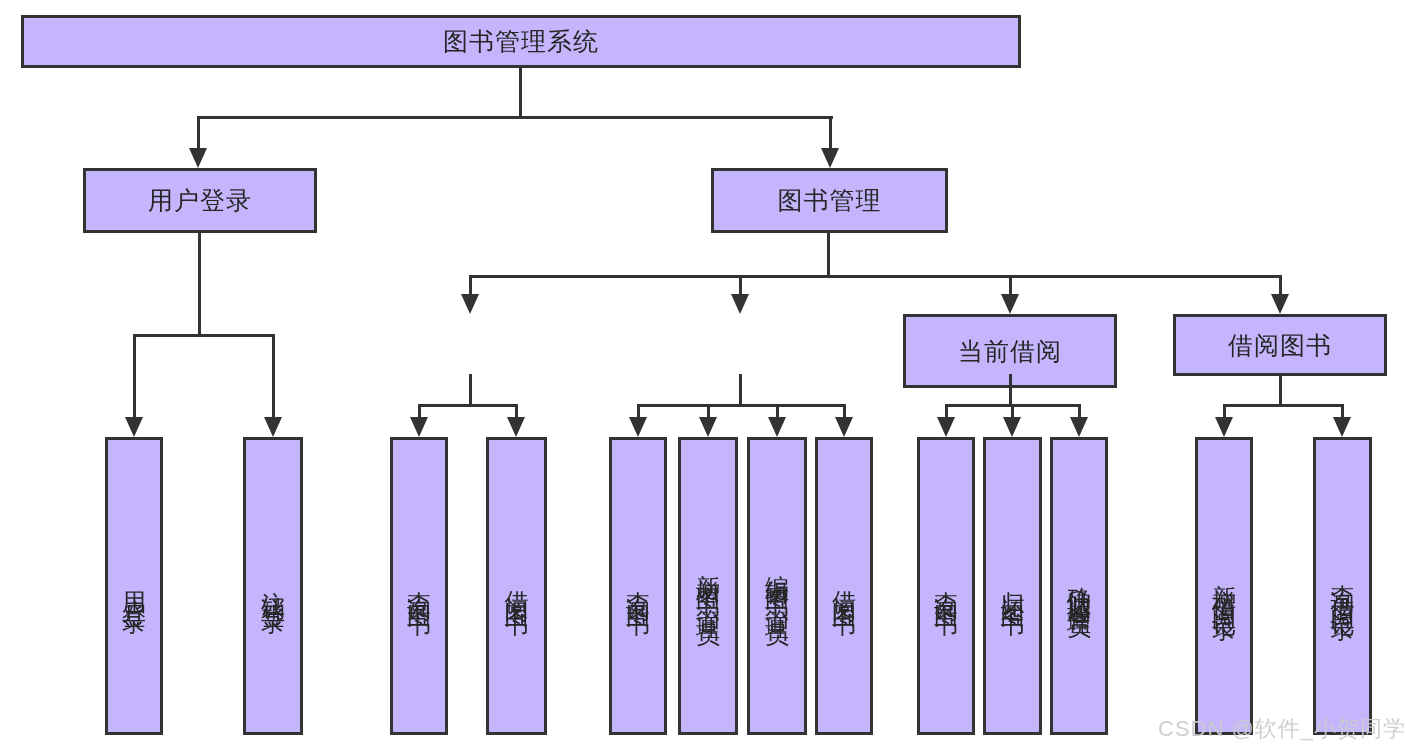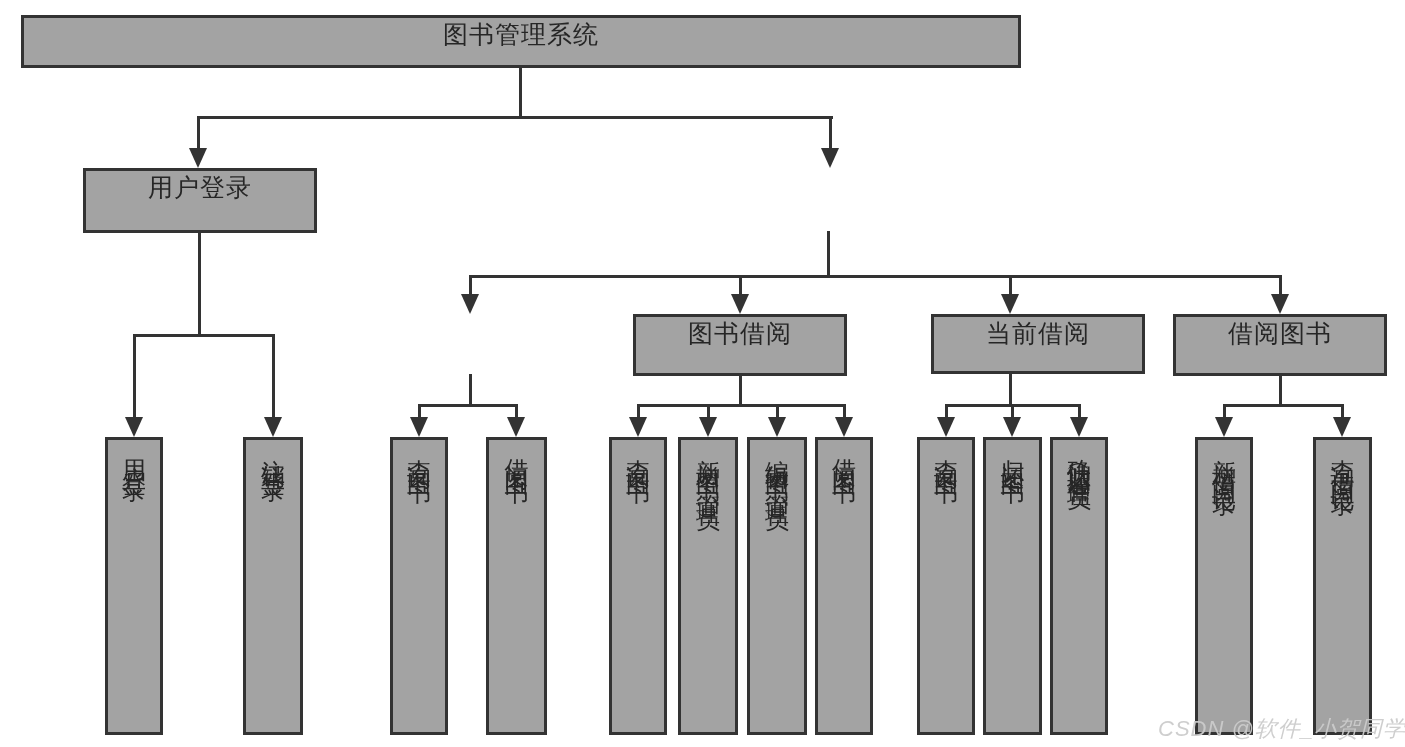--- a/index.html
+++ b/index.html
@@ -7,22 +7,22 @@
     position:relative;
     width:1405px;height:747px;
     background:#ffffff;
     font-family:"Liberation Sans", sans-serif;
     overflow:hidden;
   }
   .box{
     position:absolute;
     box-sizing:border-box;
     border:3px solid #333333;
-    background:#a3a3a3;
-    display:flex;justify-content:center;
+    background:#c4b5fd;
+    display:flex;align-items:center;justify-content:center;
     color:#262626;
   }
   .hlabel{font-size:25px;letter-spacing:1px;white-space:nowrap;}
   .vtext{
     writing-mode:vertical-rl;
     text-orientation:mixed;
     font-size:24px;
     letter-spacing:7px;
     color:#262626;
     white-space:nowrap;
@@ -35,43 +35,42 @@
     border-top:20px solid #333333;
   }
   .watermark{
     position:absolute;
     left:1158px;top:714px;
     font-size:22px;
     color:rgba(203,203,203,0.95);
     letter-spacing:1px;
     z-index:10;
     white-space:nowrap;
-    font-style:italic;
   }
 </style>
 </head>
 <body>
 
 <div class="canvas">
 
   <div class="box" style="left:21px;top:15px;width:1000px;height:53px;">
     <span class="hlabel">图书管理系统</span>
   </div>
 
   <div class="box" style="left:83px;top:168px;width:234px;height:65px;">
     <span class="hlabel">用户登录</span>
   </div>
 
+  <div class="box" style="left:711px;top:168px;width:237px;height:65px;">
+    <span class="hlabel">图书管理</span>
+  </div>
 
 
-  <div class="box" style="left:633px;top:314px;width:214px;height:62px;">
-    <span class="hlabel">图书借阅</span>
-  </div>
 
-  <div class="box" style="left:903px;top:314px;width:214px;height:60px;margin-left:28px;">
+  <div class="box" style="left:903px;top:314px;width:214px;height:74px;">
     <span class="hlabel">当前借阅</span>
   </div>
 
   <div class="box" style="left:1173px;top:314px;width:214px;height:62px;">
     <span class="hlabel">借阅图书</span>
   </div>
 
   <div class="box" style="left:105px;top:437px;width:58px;height:298px;">
     <span class="vtext">用户登录</span>
   </div>

